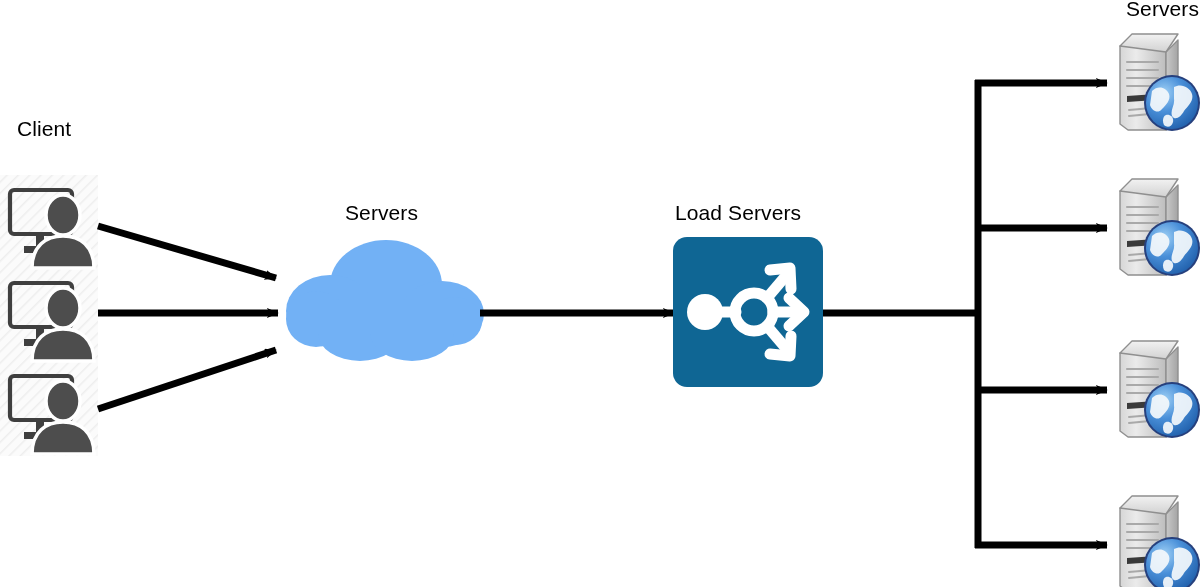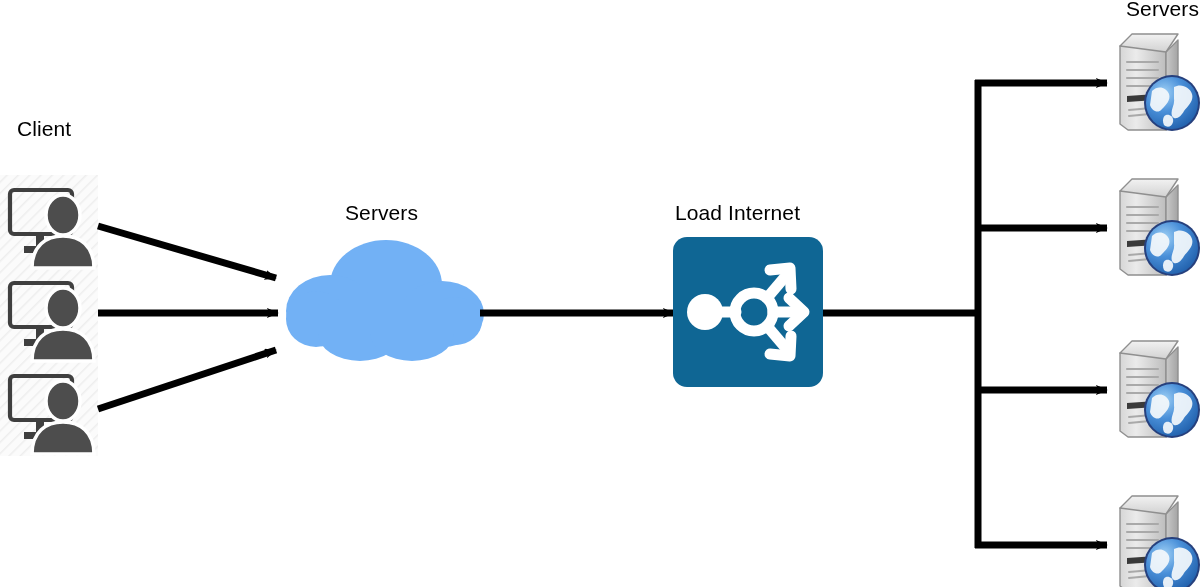--- a/index.html
+++ b/index.html
@@ -257,17 +257,17 @@
           <path d="M -6 12 C -2 11 2 14 1 19 C 0 24 -5 25 -8 22 C -10 18 -9 13 -6 12 Z"></path>
         </g>
       </g>
     </g>
   </svg>
 
   <div class="label" id="label-client">Client</div>
 
   <div class="label" id="label-internet">Servers</div>
 
-  <div class="label" id="label-lb">Load Internet</div>
+  <div class="label" id="label-lb">Load Servers</div>
 
   <div class="label" id="label-servers">Servers</div>
 
 </div>
 
 </body></html>

